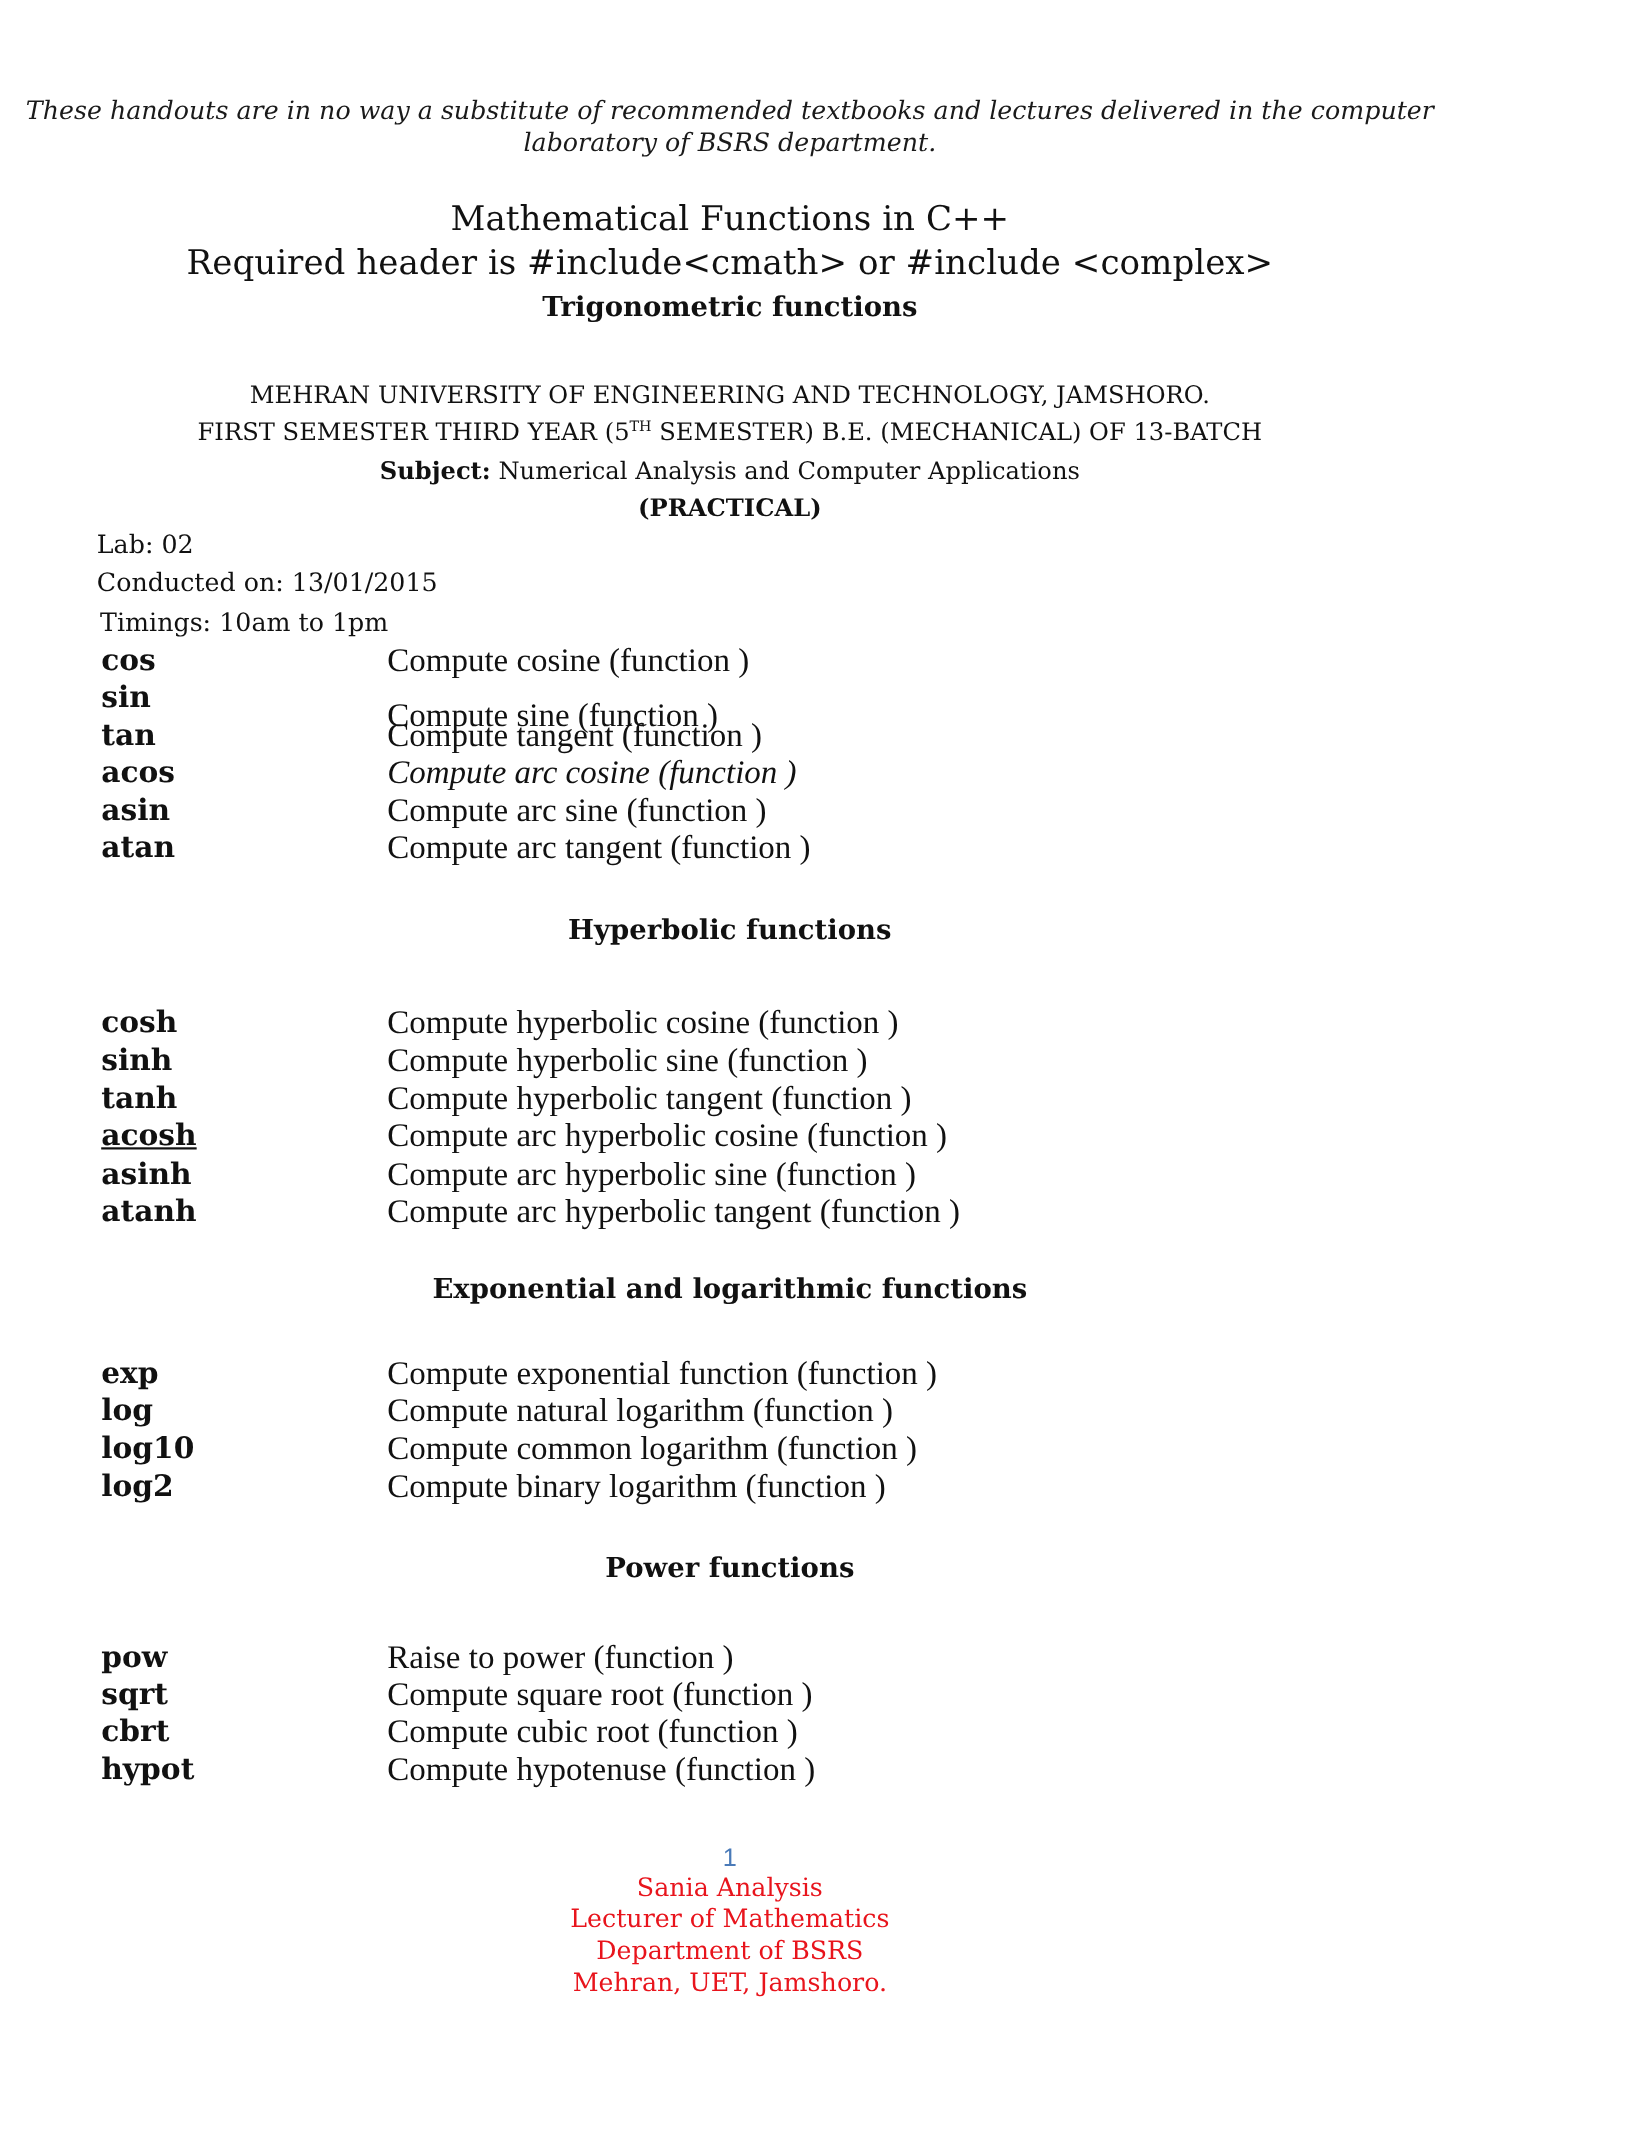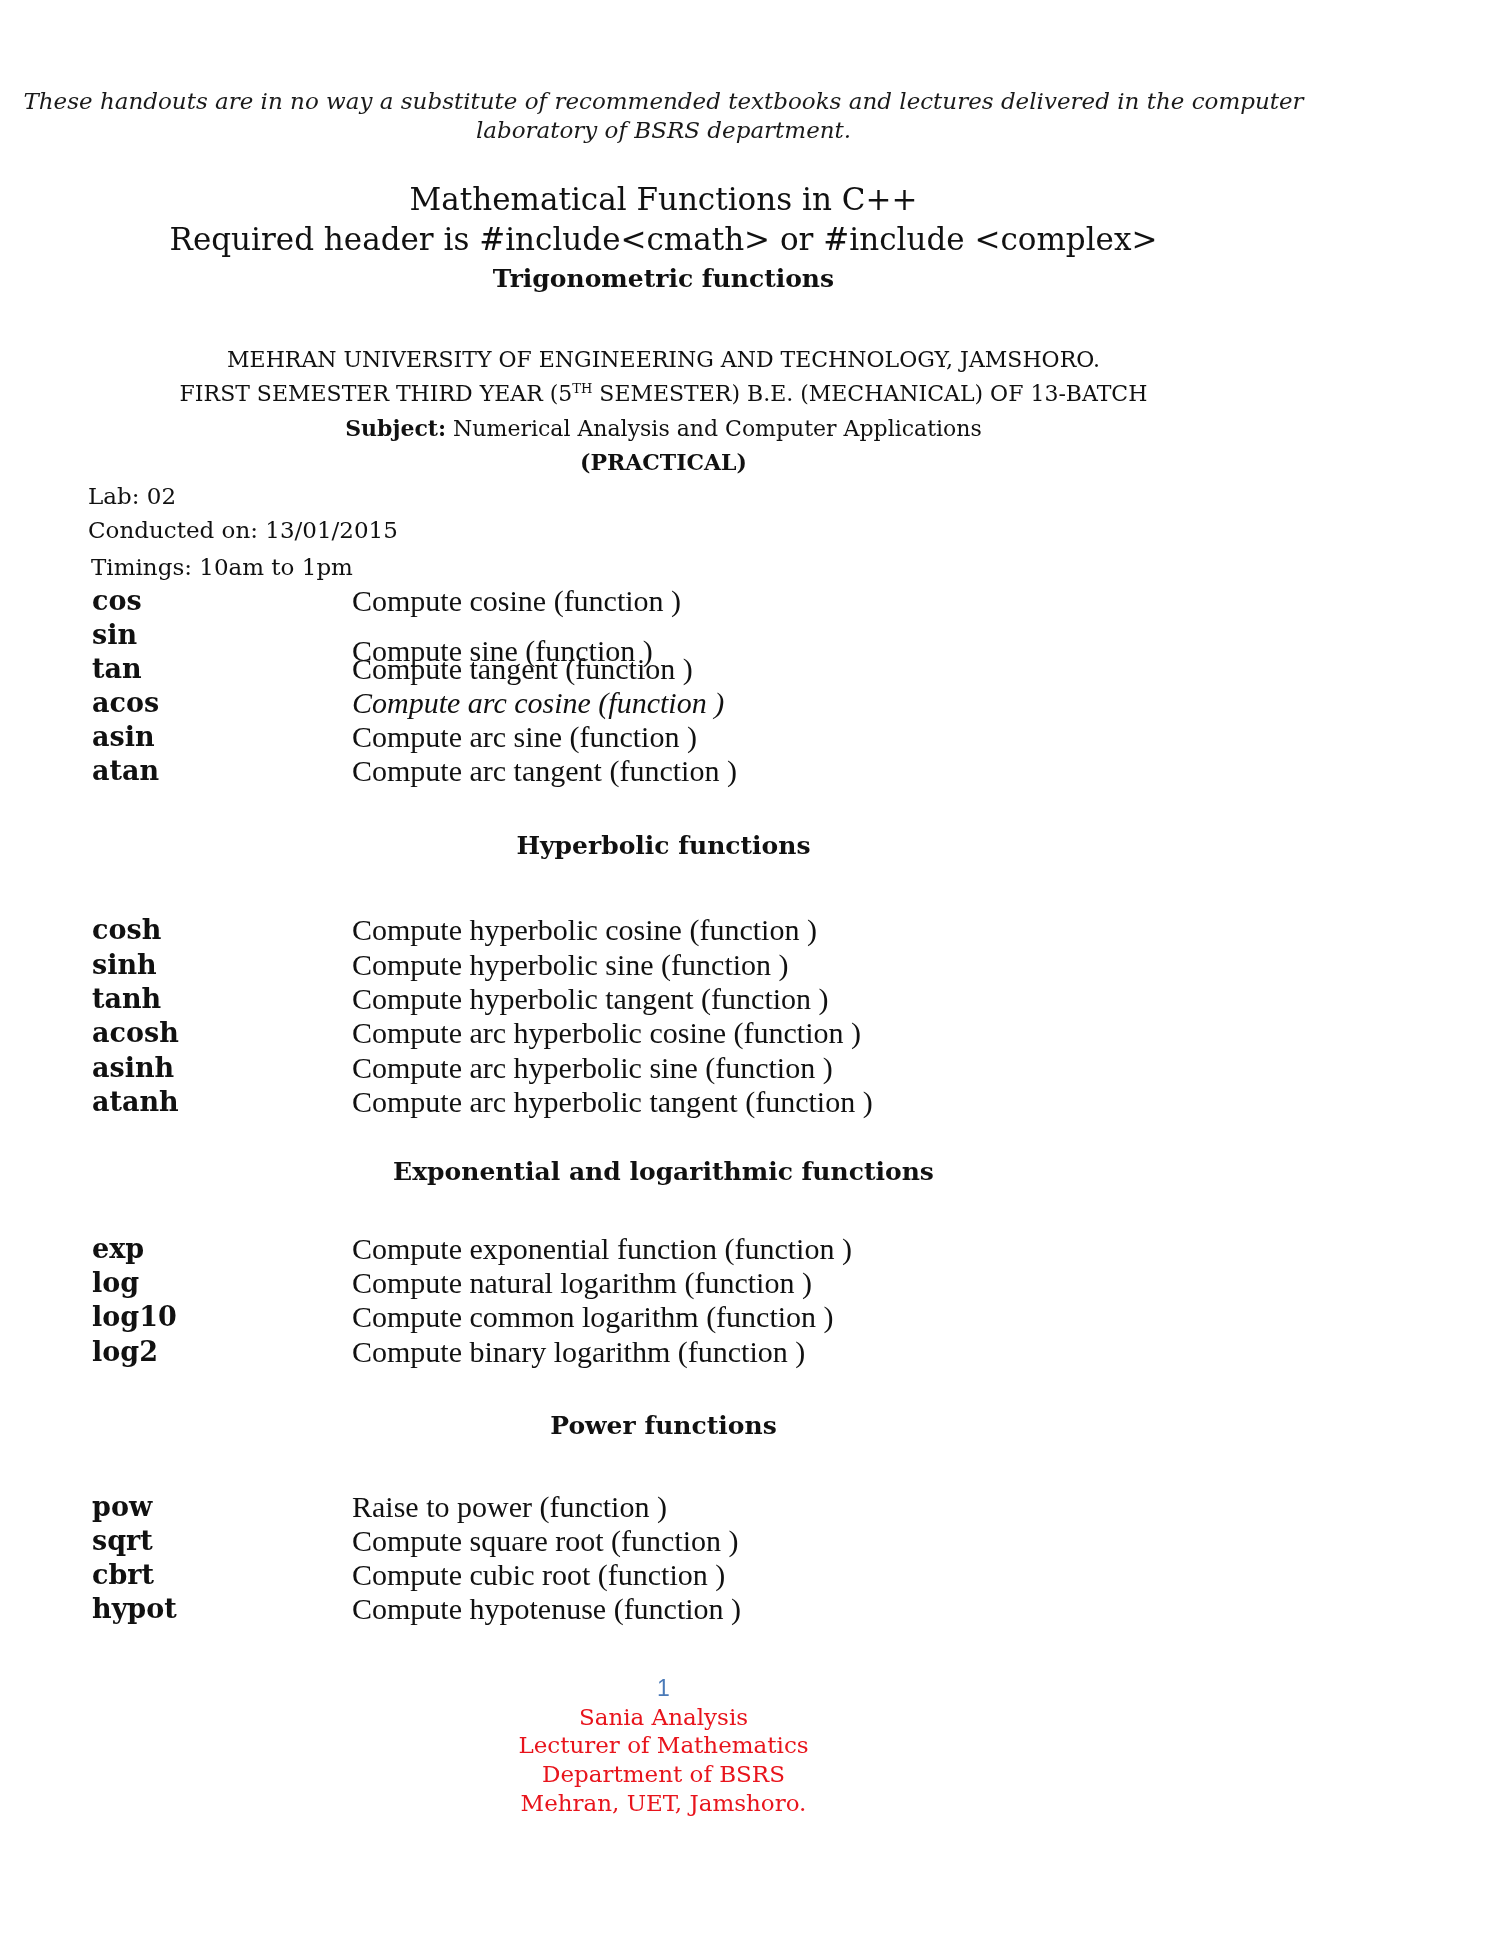--- a/index.html
+++ b/index.html
@@ -53,21 +53,21 @@
 </div>
 
 <div class="abs center heading" style="top:831px;">Hyperbolic functions</div>
 <div>
   <div class="abs fname" style="top:914px;">cosh</div>
   <div class="abs fdesc" style="top:913px;">Compute hyperbolic cosine (function )</div>
   <div class="abs fname" style="top:949px;">sinh</div>
   <div class="abs fdesc" style="top:948px;">Compute hyperbolic sine (function )</div>
   <div class="abs fname" style="top:983px;">tanh</div>
   <div class="abs fdesc" style="top:982px;">Compute hyperbolic tangent (function )</div>
-  <div class="abs fname" style="top:1017px;">acosh</div>
+  <div class="abs fname" style="top:1017px;text-decoration:underline;">acosh</div>
   <div class="abs fdesc" style="top:1016px;">Compute arc hyperbolic cosine (function )</div>
   <div class="abs fname" style="top:1052px;">asinh</div>
   <div class="abs fdesc" style="top:1051px;">Compute arc hyperbolic sine (function )</div>
   <div class="abs fname" style="top:1086px;">atanh</div>
   <div class="abs fdesc" style="top:1085px;">Compute arc hyperbolic tangent (function )</div>
 </div>
 
 <div class="abs center heading" style="top:1157px;">Exponential and logarithmic functions</div>
 <div>
   <div class="abs fname" style="top:1233px;">exp</div>

